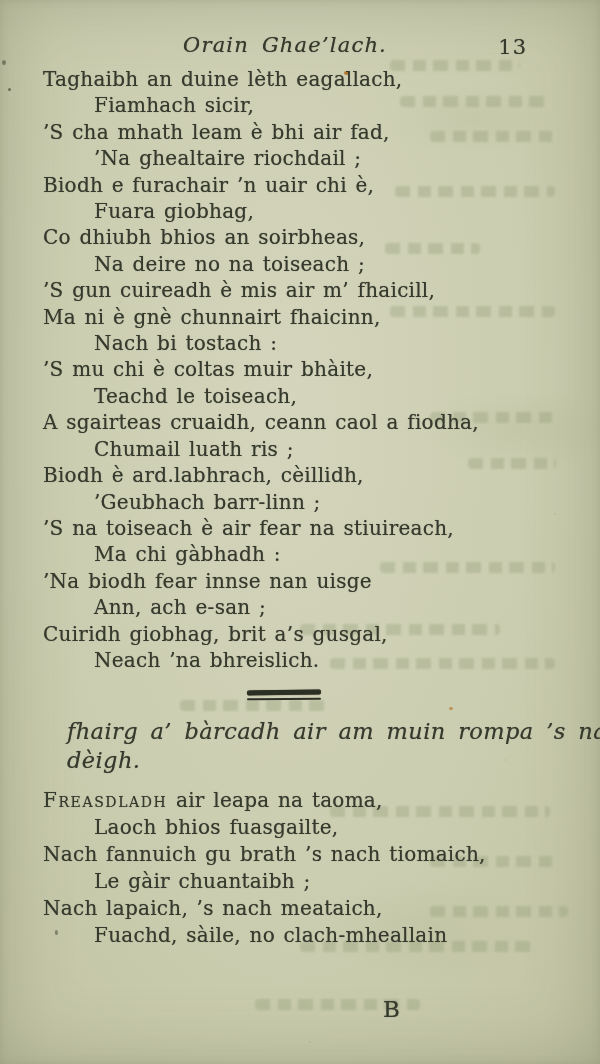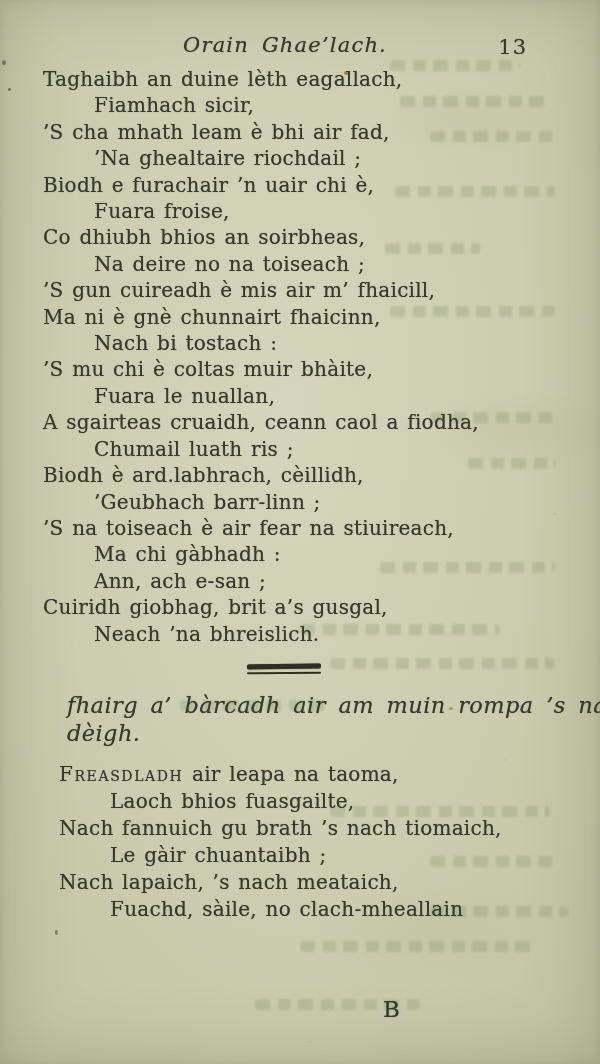--- a/index.html
+++ b/index.html
@@ -57,21 +57,21 @@
     display:block;height:5px;background:#2c2f24;border-radius:2px;
     transform:rotate(-.7deg);box-shadow:0 0 1px rgba(44,48,36,.8);
   }
   .separator .bar2{
     display:block;height:2px;margin-top:3px;background:#2c2f24;border-radius:1px;
     transform:rotate(-.5deg);
   }
   .argument{margin-top:17px;font-style:italic;}
   .argument .line{font-size:22.5px;line-height:28.5px;word-spacing:5px;letter-spacing:.4px;}
   .argument .indent{padding-left:24px;}
-  .poem-2{margin-top:13px;margin-left:16px;}
+  .poem-2{margin-top:13px;}
   .poem-2 .line{line-height:27px;}
   .smallcaps{font-variant:small-caps;letter-spacing:1.6px;}
   .signature{
     position:absolute;left:383px;top:996px;font-size:23px;
     text-shadow:0 0 .8px rgba(44,48,36,.6);
   }
   
   .ghost{position:absolute;inset:0;pointer-events:none;}
   .gs{
     position:absolute;height:11px;border-radius:4px;opacity:.30;filter:blur(1.3px);
@@ -119,34 +119,35 @@
     <div class="page-number">13</div>
   </div>
 
   <div class="text-block">
     <div class="poem poem-1">
         <div class="line">Taghaibh an duine lèth eagallach,</div>
         <div class="line indent">Fiamhach sicir,</div>
         <div class="line">’S cha mhath leam è bhi air fad,</div>
         <div class="line indent">’Na ghealtaire riochdail ;</div>
         <div class="line">Biodh e furachair ’n uair chi è,</div>
-        <div class="line indent">Fuara froise,</div>
+        <div class="line indent">Fuara giobhag,</div>
         <div class="line">Co dhiubh bhios an soirbheas,</div>
         <div class="line indent">Na deire no na toiseach ;</div>
         <div class="line">’S gun cuireadh è mis air m’ fhaicill,</div>
         <div class="line">Ma ni è gnè chunnairt fhaicinn,</div>
         <div class="line indent">Nach bi tostach :</div>
         <div class="line">’S mu chi è coltas muir bhàite,</div>
-        <div class="line indent">Fuara le nuallan,</div>
+        <div class="line indent">Teachd le toiseach,</div>
         <div class="line">A sgairteas cruaidh, ceann caol a fiodha,</div>
         <div class="line indent">Chumail luath ris ;</div>
         <div class="line">Biodh è ard.labhrach, cèillidh,</div>
         <div class="line indent">’Geubhach barr-linn ;</div>
         <div class="line">’S na toiseach è air fear na stiuireach,</div>
         <div class="line indent">Ma chi gàbhadh :</div>
+        <div class="line">’Na biodh fear innse nan uisge</div>
         <div class="line indent">Ann, ach e-san ;</div>
         <div class="line">Cuiridh giobhag, brit a’s gusgal,</div>
         <div class="line indent">Neach ’na bhreislich.</div>
       </div>
 
     <div class="separator">
       <span class="bar"></span>
       <span class="bar2"></span>
     </div>
 

